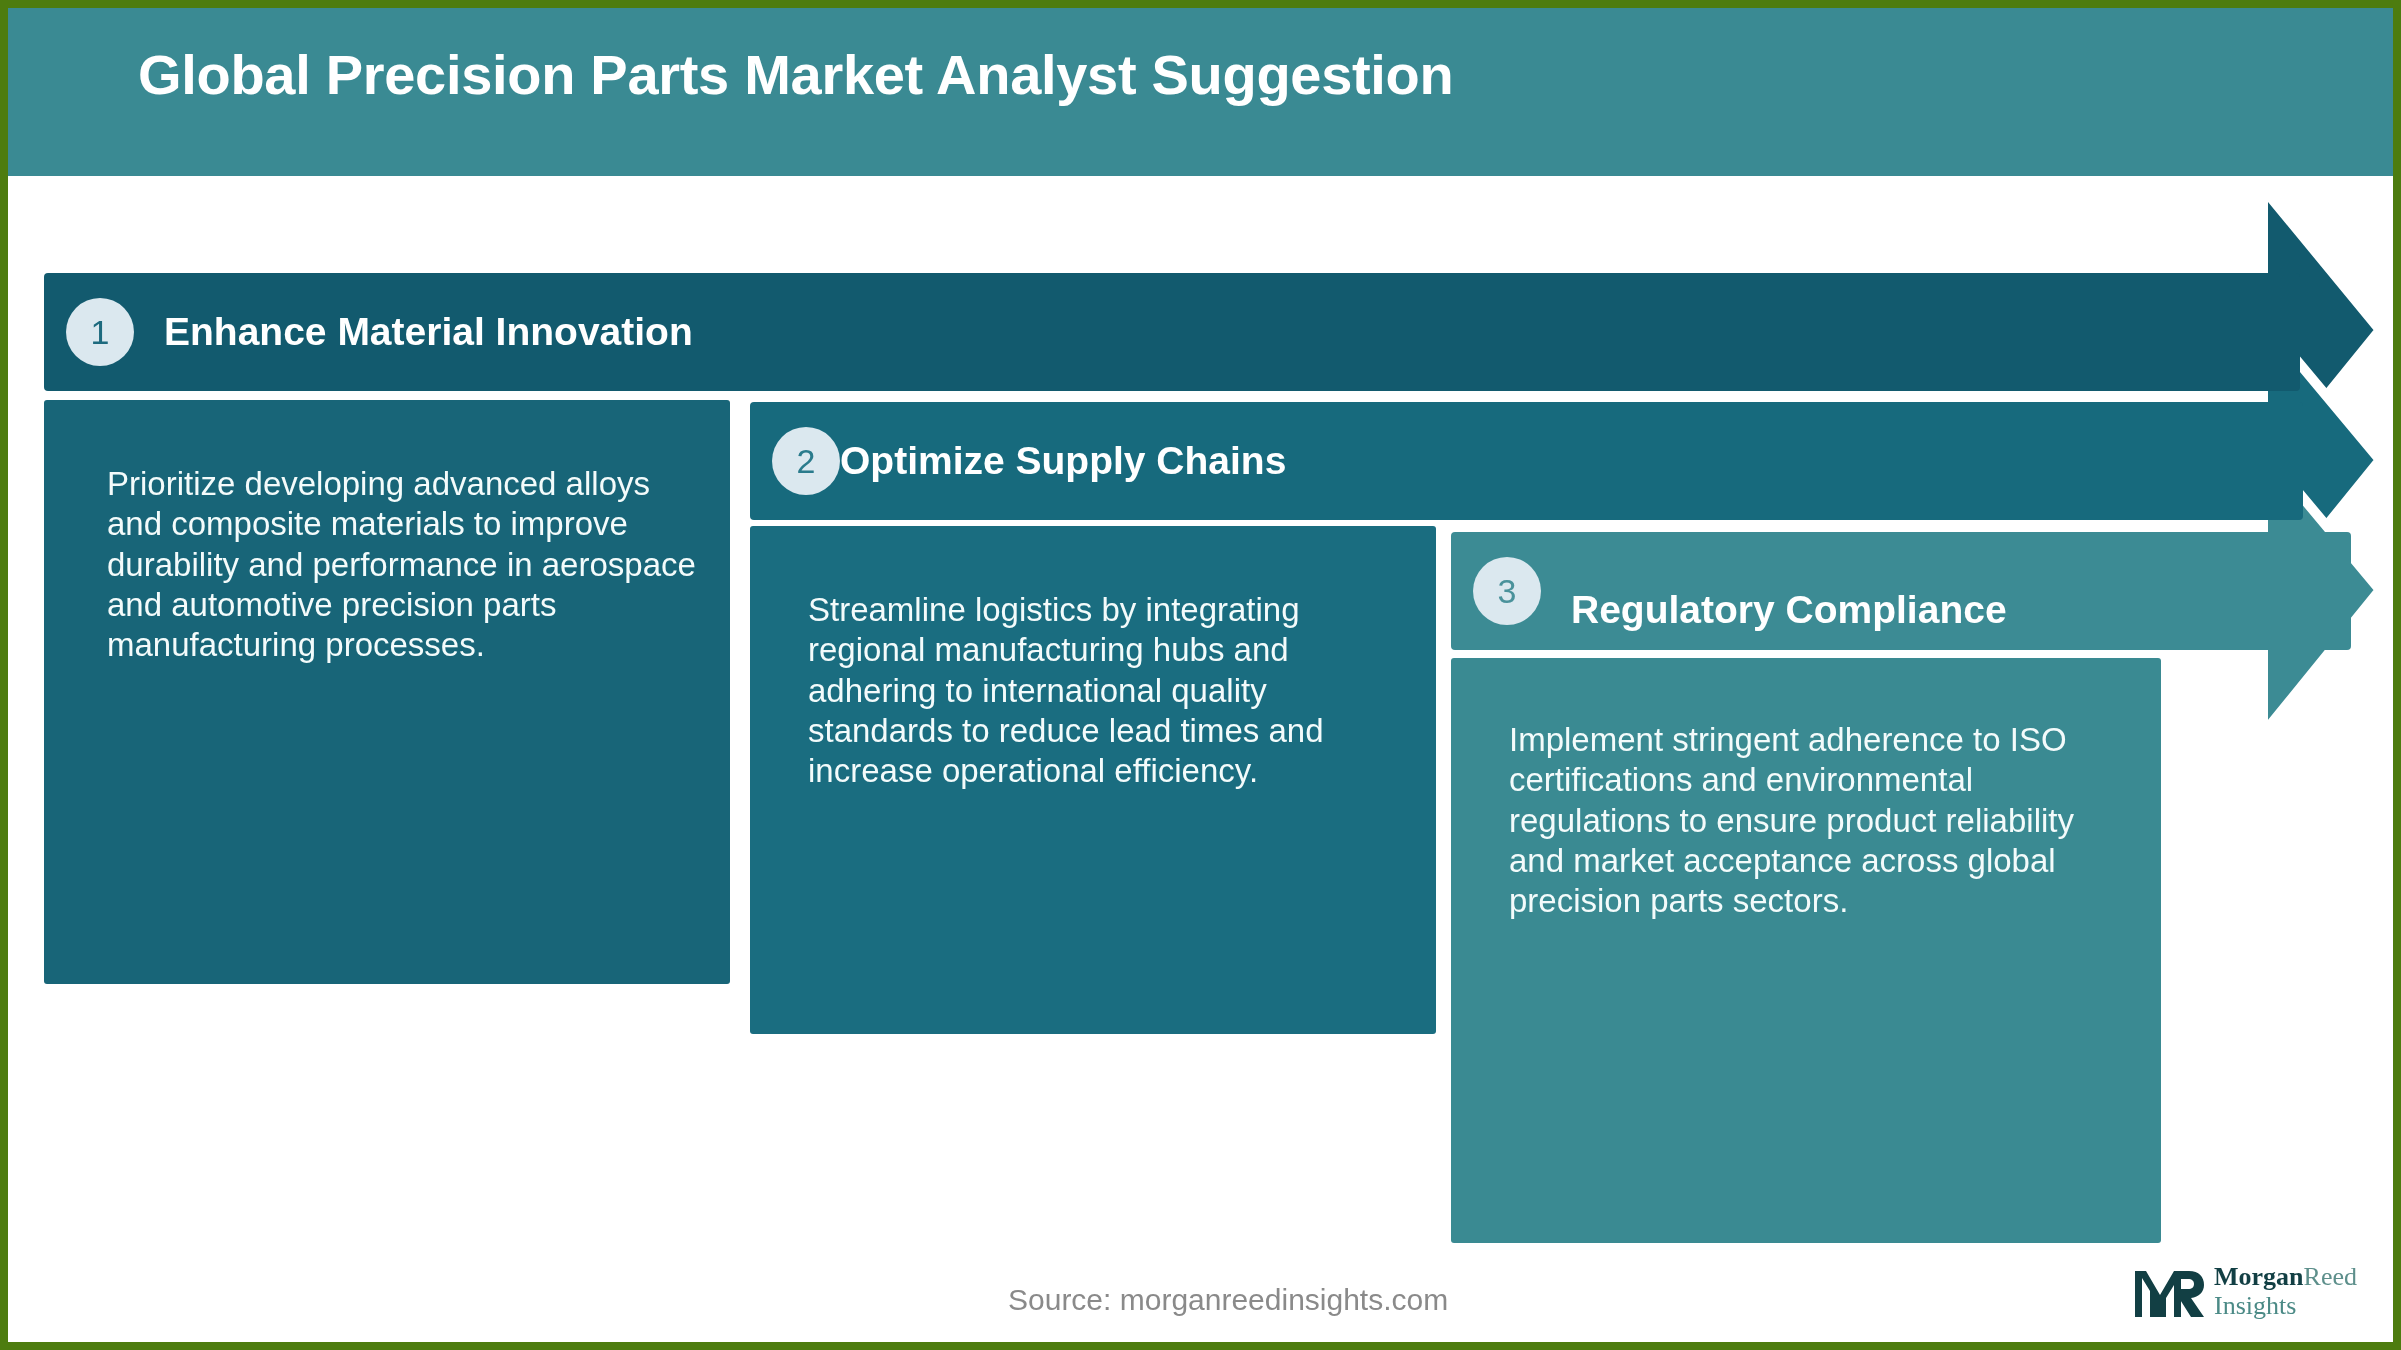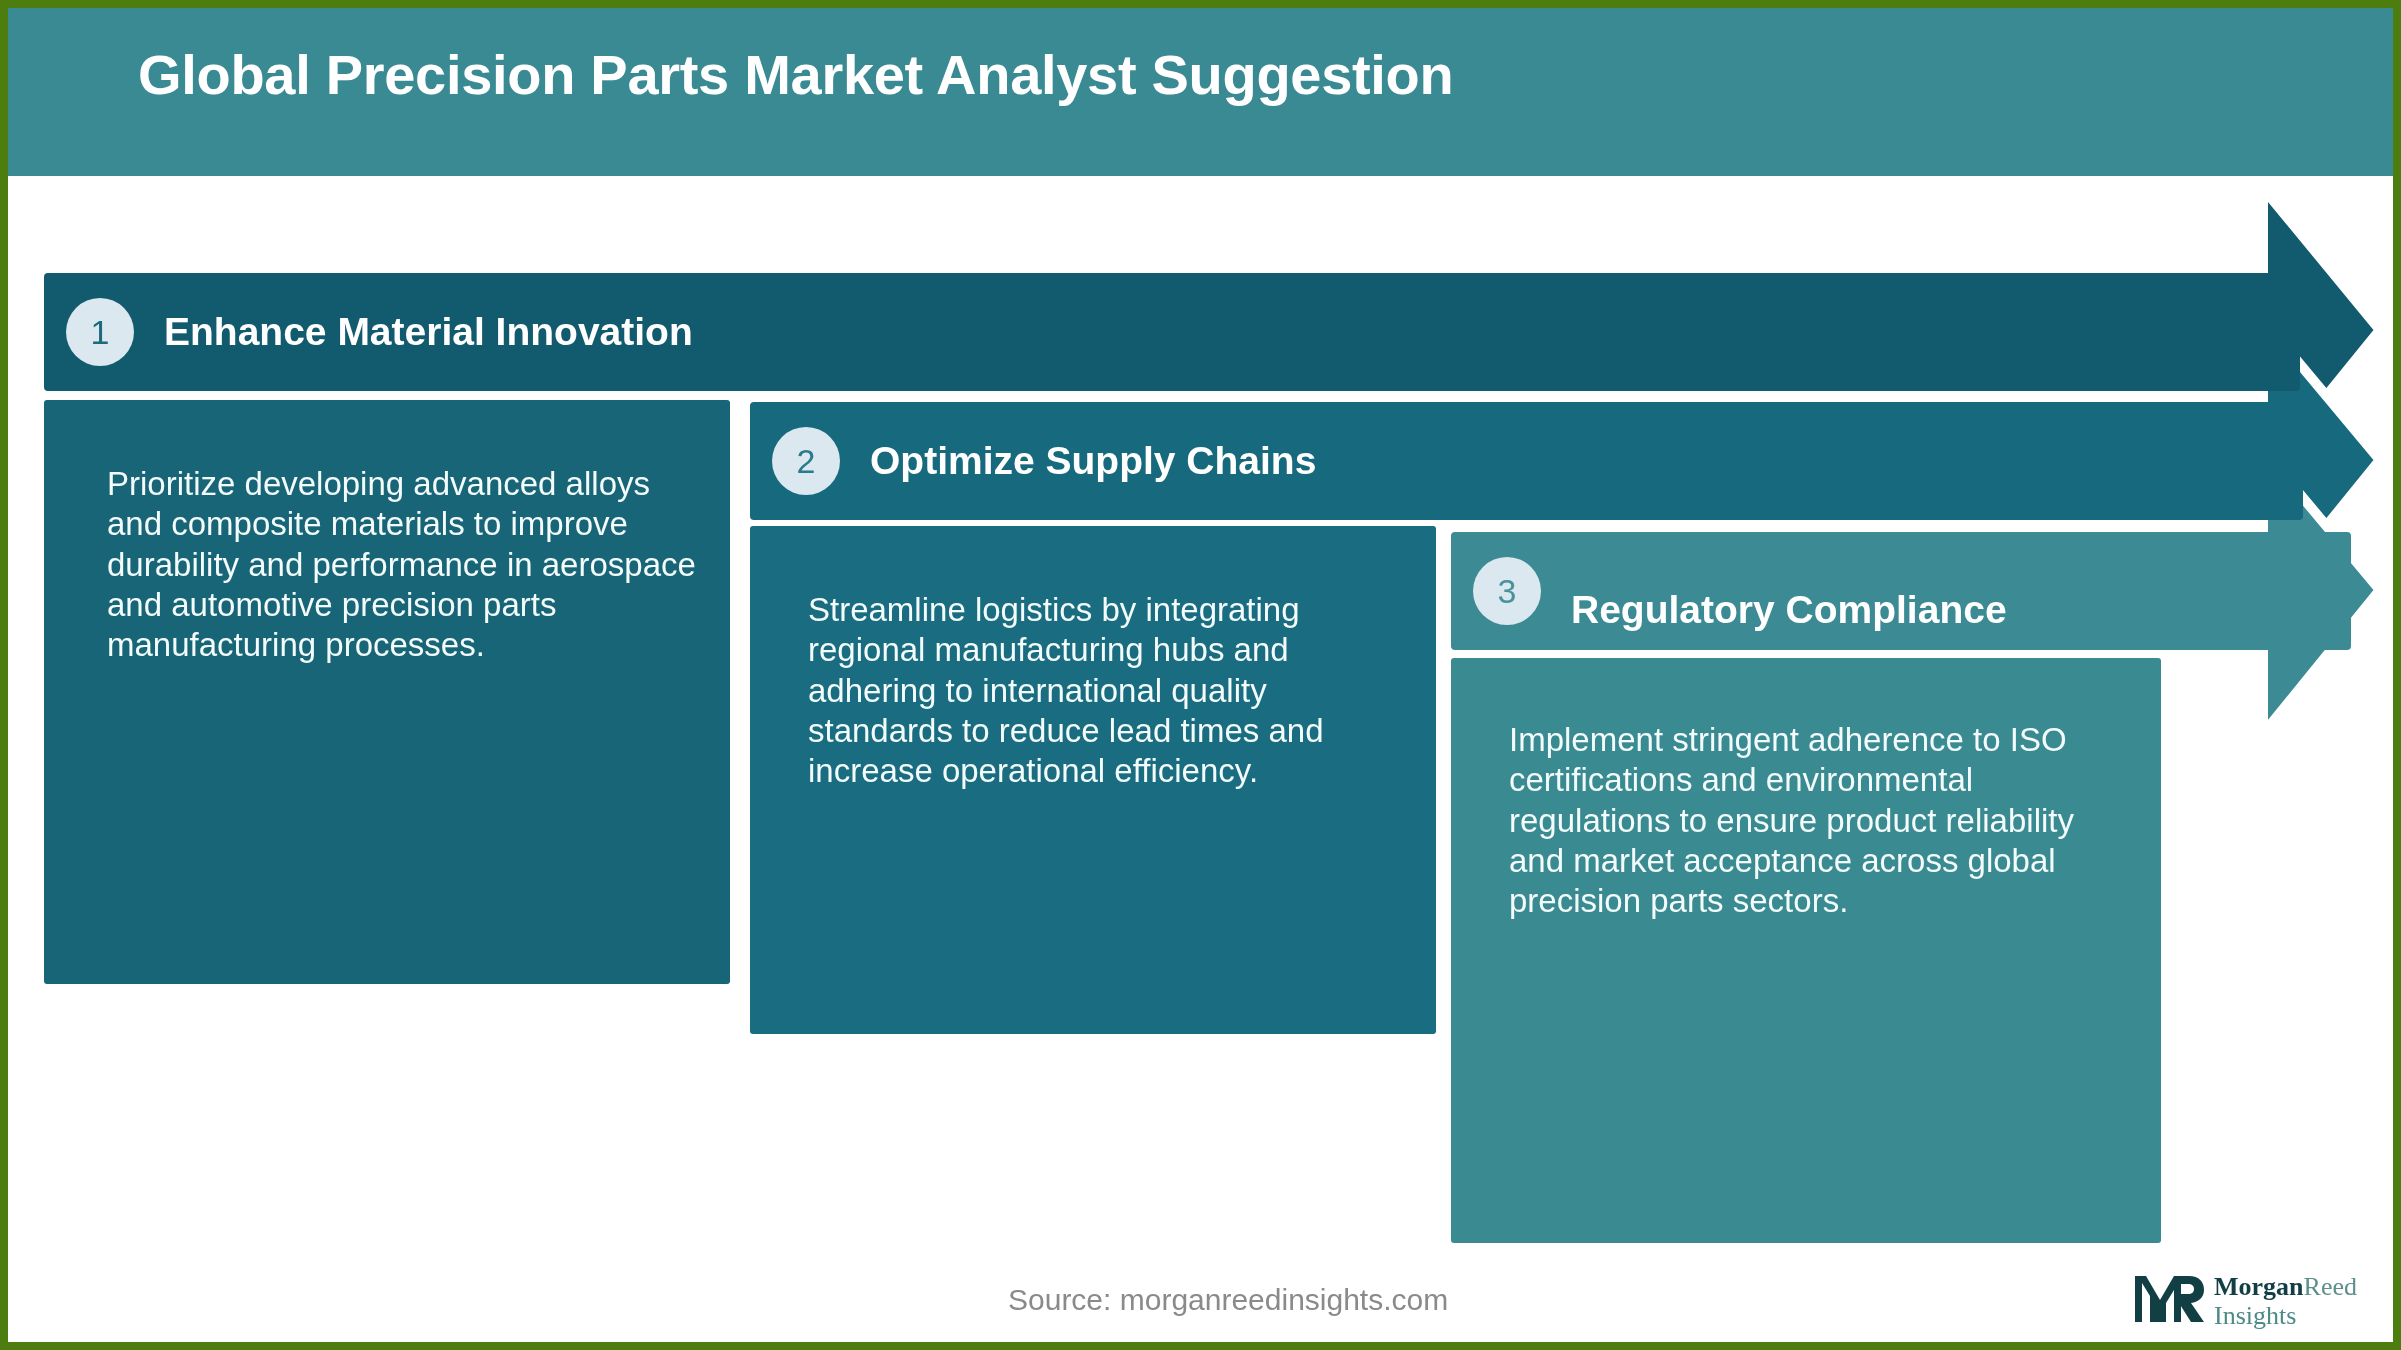--- a/index.html
+++ b/index.html
@@ -89,21 +89,21 @@
 
   
   #band-2 {
     left: 742px;
     top: 394px;
     width: 1553px;
     height: 118px;
     background: #176a7d;
   }
   #band-2 .badge { margin-left: 22px; color: #2a7b8c; }
-  #band-2 .band-title { margin-left: 30px; }
+  #band-2 .band-title { }
 
   
   #band-3 {
     left: 1443px;
     top: 524px;
     width: 900px;
     height: 118px;
     background: #3c8b94;
   }
   #band-3 .badge { margin-left: 22px; color: #4a929b; }
@@ -174,21 +174,20 @@
     display: flex;
     align-items: center;
     gap: 9px;
   }
   .logo-mark { flex: 0 0 auto; }
   .logo-words {
     display: flex;
     flex-direction: column;
     line-height: 1.0;
     font-family: "Liberation Serif", serif;
-    margin-top: 10px;
   }
   .logo-line1 { font-size: 26px; white-space: nowrap; }
   .logo-morgan { color: #123f44; font-weight: bold; }
   .logo-reed { color: #5d8f8b; font-weight: normal; }
   .logo-line2 {
     font-size: 26px;
     color: #4b8a86;
     margin-top: 3px;
     white-space: nowrap;
   }

